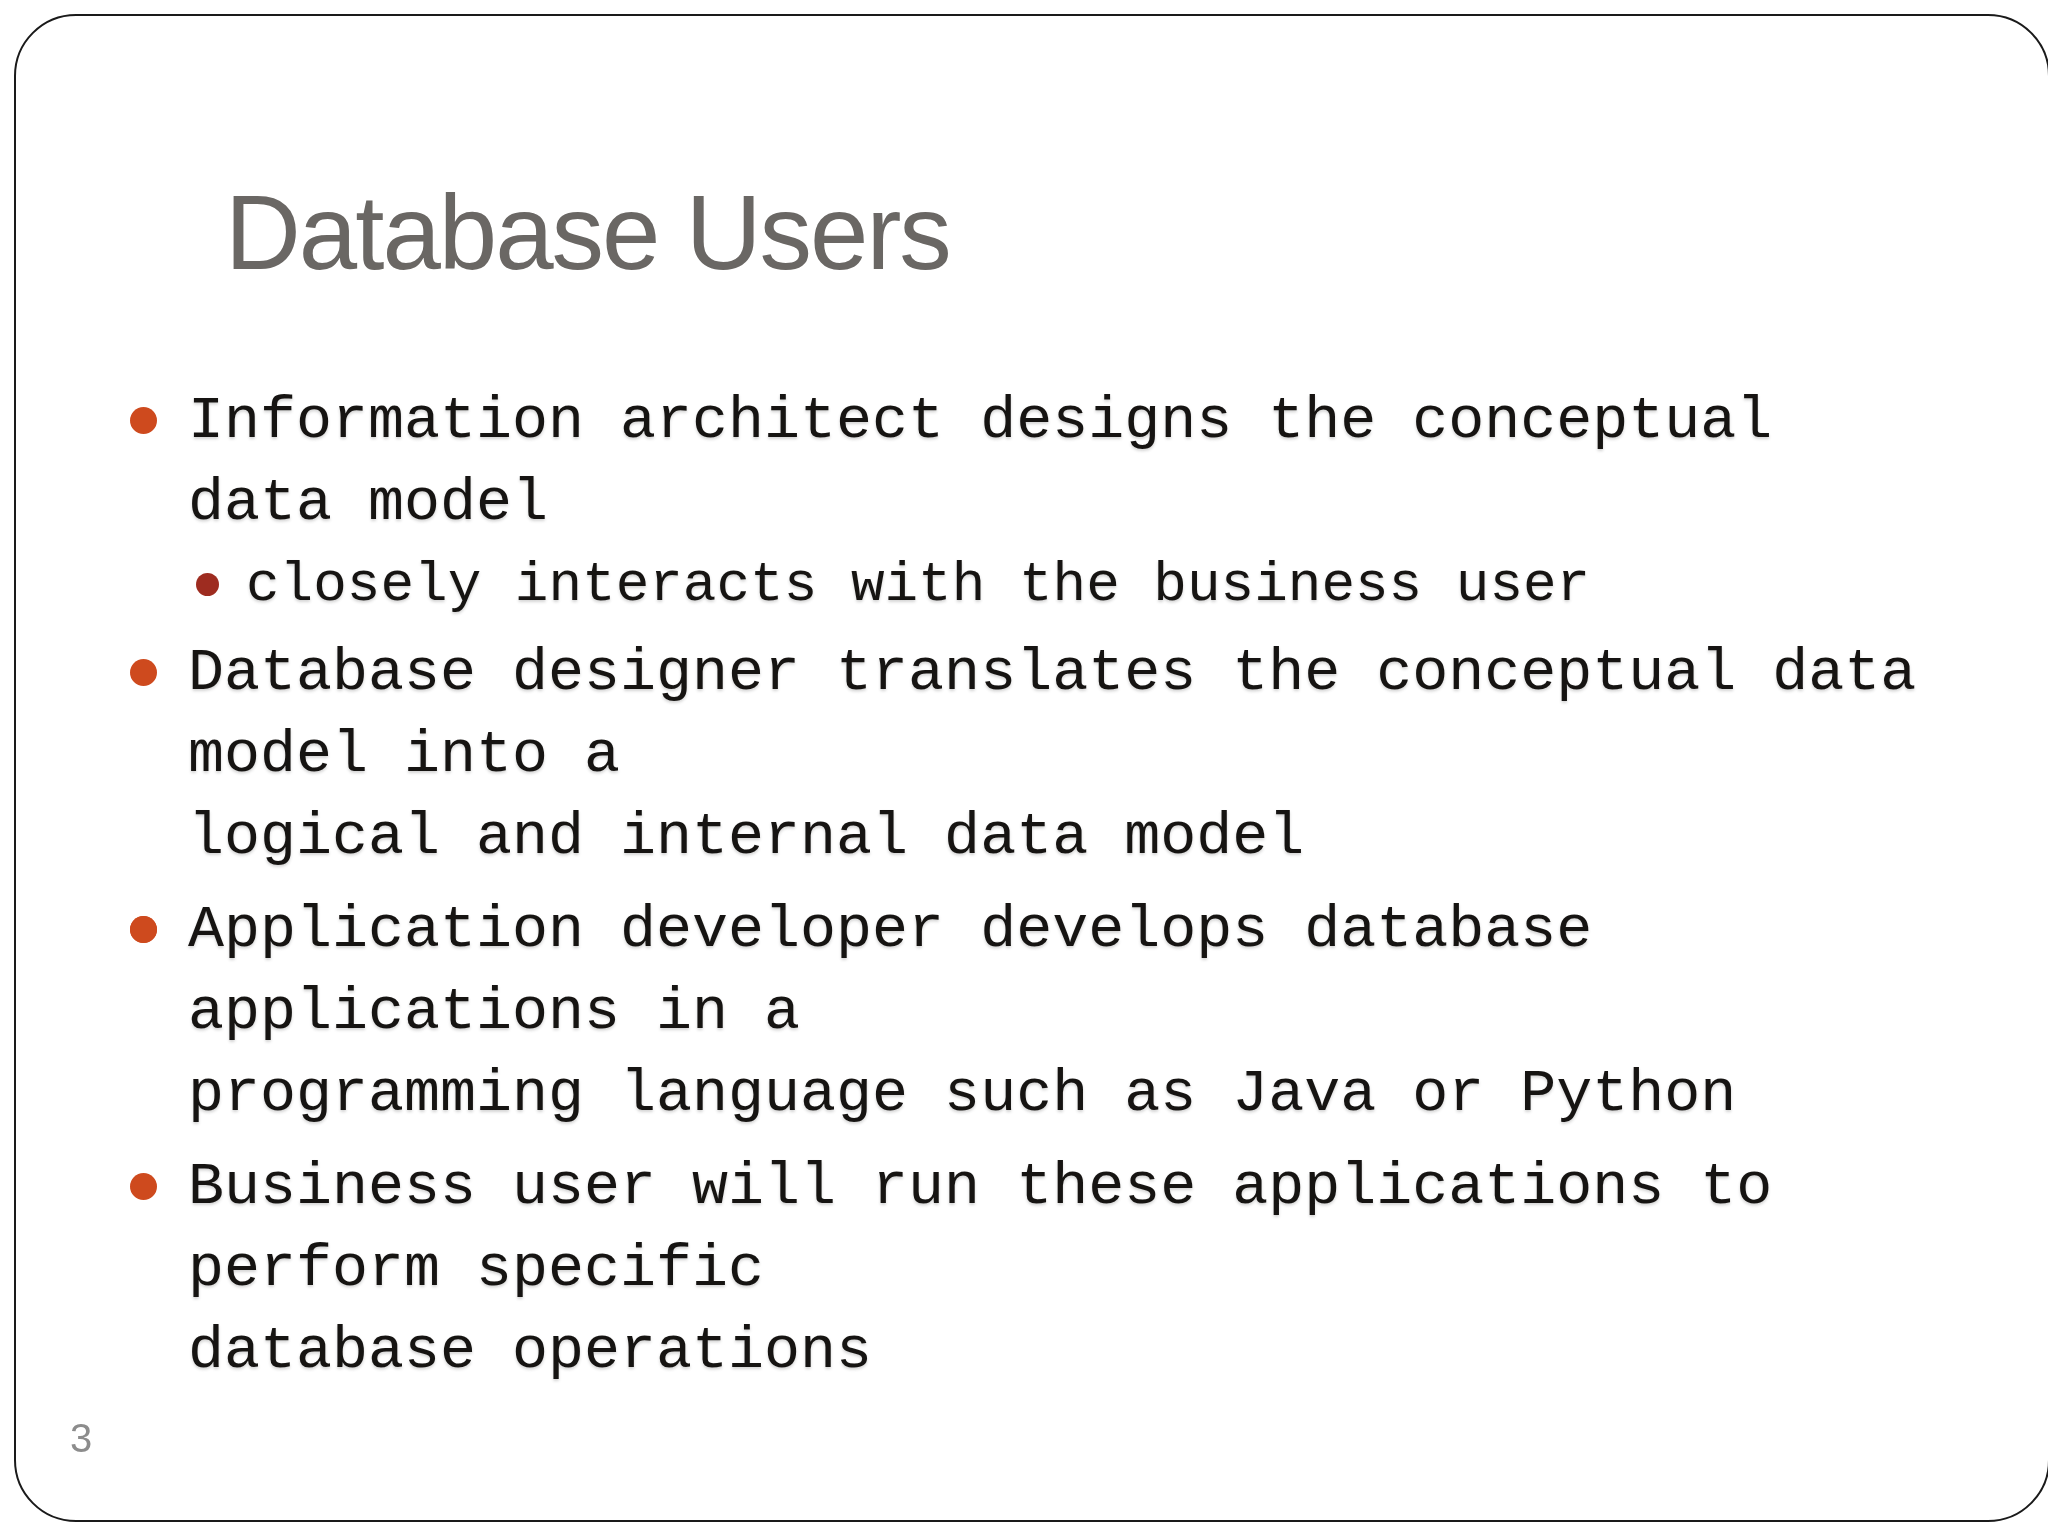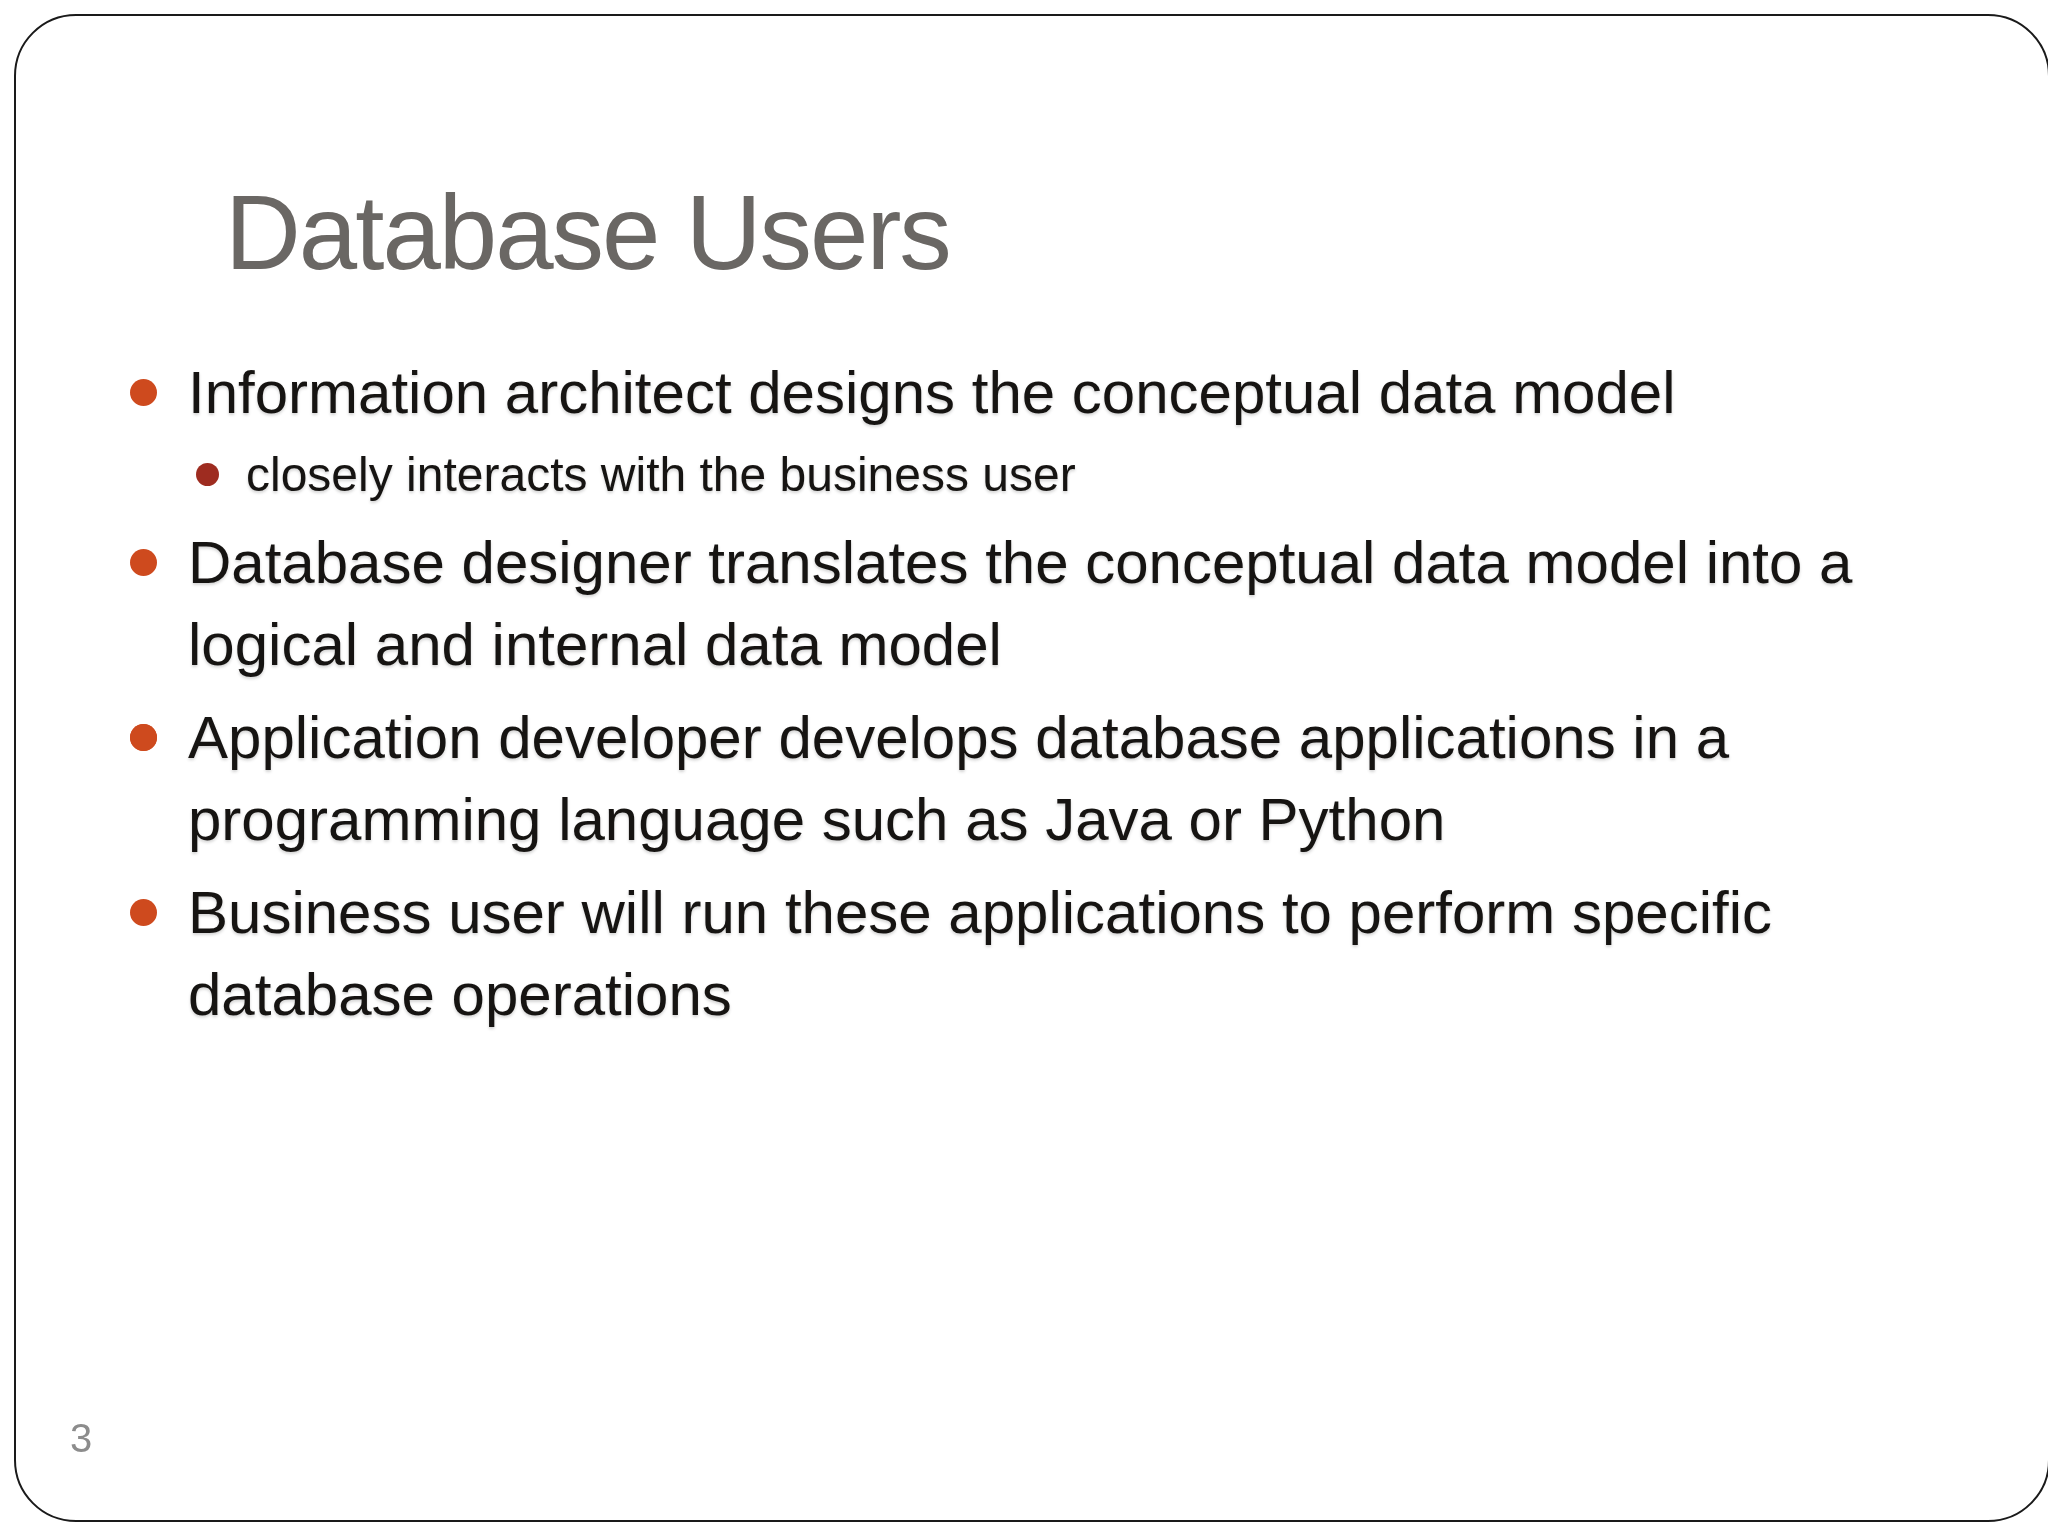--- a/index.html
+++ b/index.html
@@ -36,39 +36,39 @@
     font-weight: 400;
     font-size: 105px;
     line-height: 110px;
     letter-spacing: -2px;
     color: var(--c-title, #6a6764);
     white-space: nowrap;
   }
   .bullets {
     position: absolute;
     left: 128px;
-    top: 352px;
+    top: 380px;
     width: 1810px;
-    font-family: Liberation Sans, sans-serif;
+    font-family: Liberation Mono, monospace;
     color: var(--c-text, #161412);
   }
   .item {
     position: relative;
     white-space: pre-line;
     text-shadow: 0 2px 3px rgba(60,60,60,0.22);
   }
   .item.l1 {
     padding-left: 60px;
     font-size: 60px;
     line-height: 82px;
     margin-bottom: 11px;
   }
   .item.l2 {
     padding-left: 118px;
-    font-size: 48px;
+    font-size: 56px;
     line-height: 66px;
     margin-top: -3px;
     margin-bottom: 14px;
   }
   .marker {
     position: absolute;
     border-radius: 50%;
     text-shadow: none;
   }
   .item.l1 > .marker {

